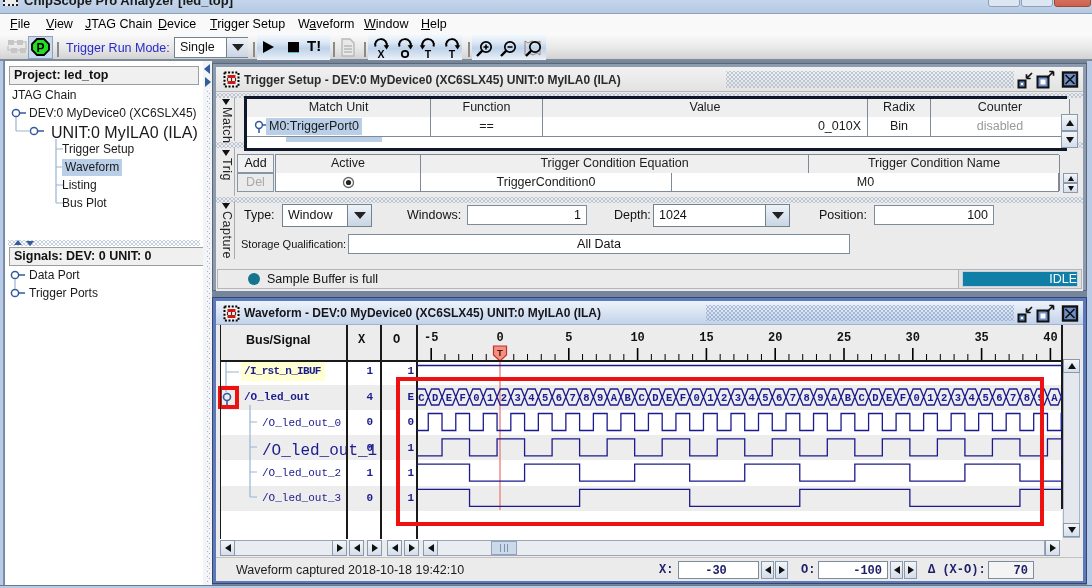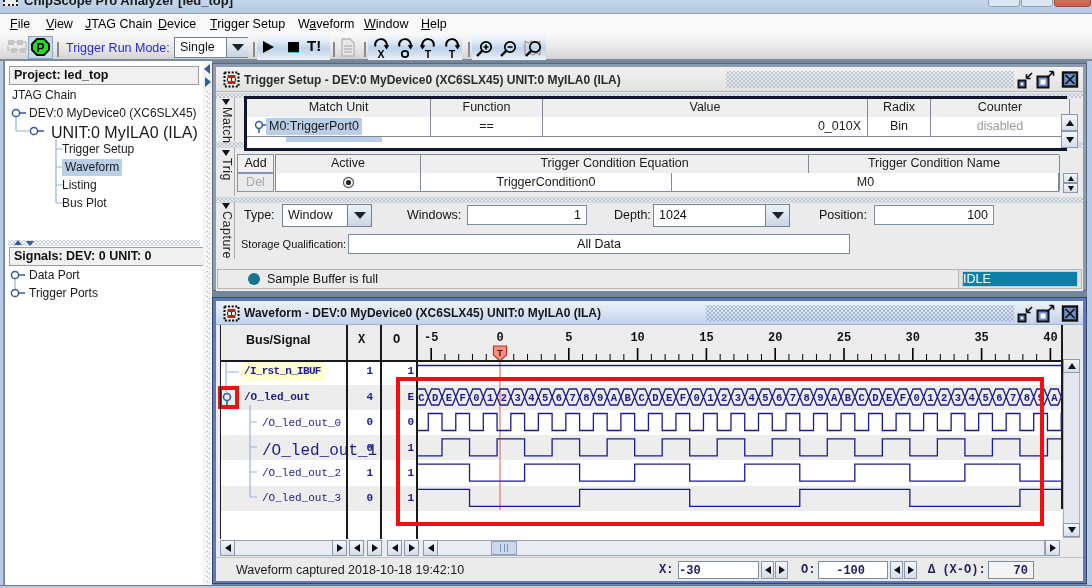--- a/index.html
+++ b/index.html
@@ -275,21 +275,21 @@
       </div>
 <div class="abs" style="left:603px;top:116px;font-size:12.5px;color:#111">Position:</div>
 <div class="field abs" style="left:658px;top:113px;width:120px;height:20px;line-height:18px;text-align:right;padding-right:5px">100</div>
 <div class="abs" style="left:25px;top:146px;font-size:11px;color:#111">Storage Qualification:</div>
 <div class="field abs" style="left:132px;top:142px;width:502px;height:20px;line-height:18px;text-align:center">All Data</div>
 <div class="abs" style="left:1px;top:177px;width:741px;height:20px;background:#ebebeb;border:1px solid #b5b5b5;border-right:0">
 <div class="abs" style="left:30px;top:3px;width:12px;height:12px;border-radius:50%;background:#15758f"></div>
 <div class="abs" style="left:49px;top:2px;font-size:12.5px;color:#111">Sample Buffer is full</div>
 </div>
 <div class="abs" style="left:742px;top:177px;width:124px;height:20px;background:#e2e2e2;border:1px solid #b5b5b5">
-<div class="abs" style="left:3px;top:1px;width:116px;height:16px;background:#0f7fa8;border:1px solid #c8d0da;color:#fff;text-align:left;line-height:15px;font-size:12.5px">IDLE</div>
+<div class="abs" style="left:3px;top:1px;width:116px;height:16px;background:#0f7fa8;border:1px solid #c8d0da;color:#fff;text-align:right;line-height:15px;font-size:12.5px">IDLE</div>
 </div>
 </div>
 </div>
 <div class="abs" style="left:212px;top:297px;width:875px;height:287px;background:#5b79bb;border:1px solid #39466b">
 <div class="abs" style="left:3px;top:3px;width:867px;height:24px;background:linear-gradient(180deg,#eef3fa 0%,#d4e0f1 60%,#c2d2ea 100%);border-bottom:1px solid #9fb2cf">
 <svg class="abs" style="left:7px;top:4px" width="17" height="17">
         <rect x="1.5" y="1.5" width="14" height="14" fill="#f2f2ee" stroke="#000" stroke-width="2" stroke-dasharray="2 1.6"></rect>
         <rect x="4.5" y="4" width="8" height="3" fill="#d01818"></rect>
         <rect x="4.5" y="10" width="8" height="3" fill="#d01818"></rect>
         <path d="M 4.5 7 v 3 m 4 -3 v 3 m 4 -3 v 3" stroke="#333" stroke-width="1.2"></path>
@@ -507,29 +507,29 @@
       </div>
 <div class="scbtn" style="left:829px;top:215px;width:15px;height:16px">
         <div class="tr"></div>
       </div>
 <div class="abs" style="left:275px;top:216px;width:26px;height:14px;background:#ccd9ea;border:1px solid #8fa3bd"></div>
 <div class="abs" style="left:284px;top:219px;width:8px;height:8px;border-left:1px solid #7d93b2;border-right:1px solid #7d93b2"></div>
       <div class="abs" style="left:288px;top:219px;width:1px;height:8px;background:#7d93b2"></div>
 <div class="abs" style="left:0;top:232px;width:867px;height:24px;background:#ebebeb;border-top:1px solid #c2c2c2">
 <div class="abs" style="left:20px;top:5px;font-size:12.5px;color:#1b1b1b">Waveform captured 2018-10-18 19:42:10</div>
 <div class="mono abs" style="left:443px;top:5px;font-size:12px;font-weight:bold;color:#20206a">X:</div>
-<div class="field abs" style="left:462px;top:3px;width:81px;height:18px;line-height:16px;text-align:left;padding-right:5px"><span class="mono" style="color:#20206a;font-weight:bold;font-size:12px">-30</span></div>
+<div class="field abs" style="left:462px;top:3px;width:81px;height:18px;line-height:16px;text-align:center;padding-right:5px"><span class="mono" style="color:#20206a;font-weight:bold;font-size:12px">-30</span></div>
 <div class="scbtn" style="left:545px;top:3px;width:13px;height:18px">
           <div class="tl" style="border-right-color:#111"></div>
         </div>
         <div class="scbtn" style="left:559px;top:3px;width:13px;height:18px">
           <div class="tr"></div>
         </div>
 <div class="mono abs" style="left:585px;top:5px;font-size:12px;font-weight:bold;color:#20206a">O:</div>
-<div class="field abs" style="left:602px;top:3px;width:70px;height:18px;line-height:16px;text-align:right;padding-right:22px"><span class="mono" style="color:#20206a;font-weight:bold;font-size:12px">-100</span></div>
+<div class="field abs" style="left:602px;top:3px;width:70px;height:18px;line-height:16px;text-align:right;padding-right:5px"><span class="mono" style="color:#20206a;font-weight:bold;font-size:12px">-100</span></div>
 <div class="scbtn" style="left:674px;top:3px;width:13px;height:18px">
           <div class="tl" style="border-right-color:#111"></div>
         </div>
         <div class="scbtn" style="left:688px;top:3px;width:13px;height:18px">
           <div class="tr"></div>
         </div>
 <div class="mono abs" style="left:712px;top:5px;font-size:12px;font-weight:bold;color:#20206a">Δ (X-O):</div>
 <div class="field abs" style="left:772px;top:3px;width:46px;height:18px;line-height:16px;text-align:right;padding-right:5px;background:#f4f4f4"><span class="mono" style="color:#20206a;font-weight:bold;font-size:12px">70</span></div>
 </div>
 </div>

